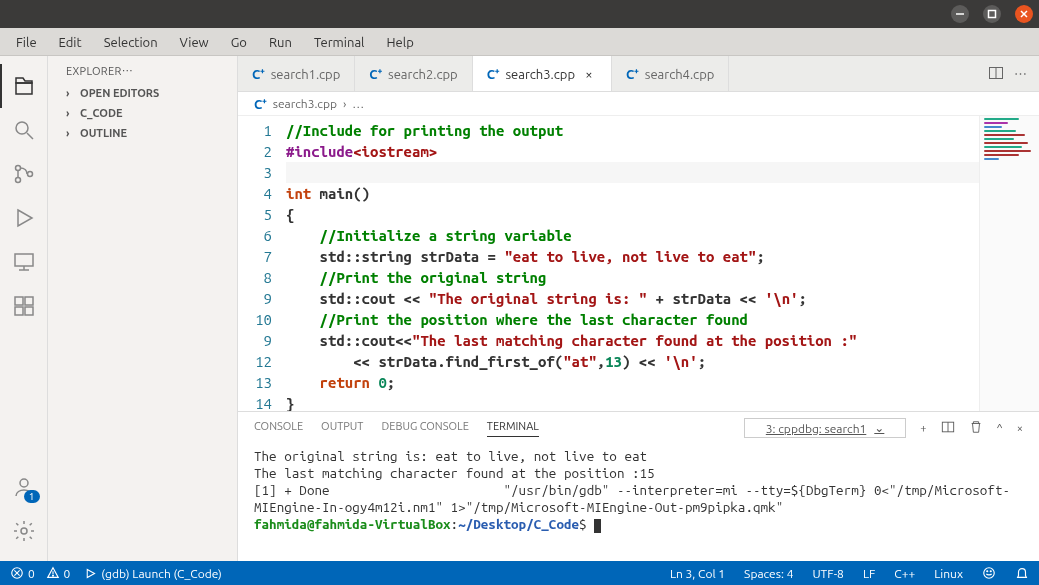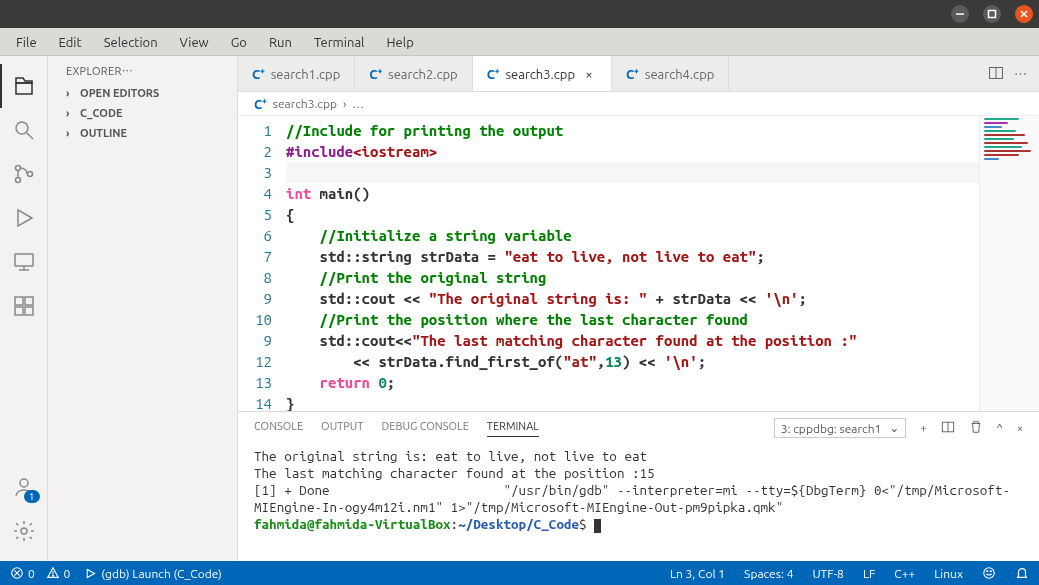--- a/index.html
+++ b/index.html
@@ -32,32 +32,32 @@
 .tab-close { width: 16px; height: 16px; display: inline-flex; align-items: center; justify-content: center; }
 .tab-actions { margin-left: auto; display: flex; align-items: center; gap: 10px; padding: 0 12px; color: #666; }
 .breadcrumb { height: 24px; display: flex; align-items: center; gap: 6px; padding: 0 16px; font-size: 12px; color: #666; border-bottom: 1px solid #eee; }
 .editor-body { flex: 1; display: flex; overflow: hidden; position: relative; }
 .gutter { width: 48px; text-align: right; padding: 4px 14px 4px 0; color: #237893; font-family: "Ubuntu Mono", Consolas, monospace; font-size: 15px; line-height: 21px; user-select: none; }
 .code { flex: 1; padding: 4px 0; font-family: "Ubuntu Mono", Consolas, monospace; font-size: 15px; line-height: 21px; white-space: pre; }
 .code .ln { height: 21px; font-weight: bold; }
 .code .hl { background: #f6f6f6; display:block; width:100%; }
 .c-comment { color: #008000; }
 .c-inc { color: #8b1a8b; }
-.c-kw { color: #ec4899; }
+.c-kw { color: #c2410c; }
 .c-str { color: #a31515; }
 .c-num { color: #098658; }
 .c-char { color: #a31515; }
 .minimap { width: 60px; background: #fafafa; border-left: 1px solid #eee; }
 .mm-line { height: 2px; margin: 2px 4px; border-radius:1px; }
 .panel { height: 150px; border-top: 1px solid #ddd; display: flex; flex-direction: column; background: #fff; }
 .panel-tabs { display: flex; align-items: center; gap: 18px; padding: 6px 16px 4px; font-size: 11px; color: #777; }
 .panel-tab { cursor: pointer; padding-bottom: 4px; }
 .panel-tab.active { color: #333; border-bottom: 1px solid #333; }
 .panel-tabs-right { margin-left: auto; display: flex; align-items: center; gap: 14px; color: #555; }
-.term-select { border: 1px solid #ccc; font-size: 12px; padding: 2px 6px; background: #fff; display: flex; align-items: center; gap: 8px; }
+.term-select { border: 1px solid #ccc; font-size: 12px; padding: 2px 21px; background: #fff; display: flex; align-items: center; gap: 8px; text-decoration: underline; }
 .panel-body { flex: 1; padding: 6px 16px; font-family: "Ubuntu Mono", Consolas, monospace; font-size: 13.5px; line-height: 17px; white-space: pre-wrap; overflow: hidden; }
 .term-green { color: #1a8c1a; font-weight: bold; }
 .term-blue { color: #2a5db0; font-weight: bold; }
 .term-cursor { display: inline-block; width: 7px; height: 14px; background: #333; vertical-align: middle; }
 .statusbar { height: 24px; background: #0066b8; color: #fff; display: flex; align-items: center; font-size: 12px; padding: 0 10px; gap: 14px; }
 .statusbar .right { margin-left: auto; display: flex; gap: 19px; align-items: center; }
 .sb-item { display: flex; align-items: center; gap: 4px; cursor: pointer; }
 </style>
 </head>
 <body>

